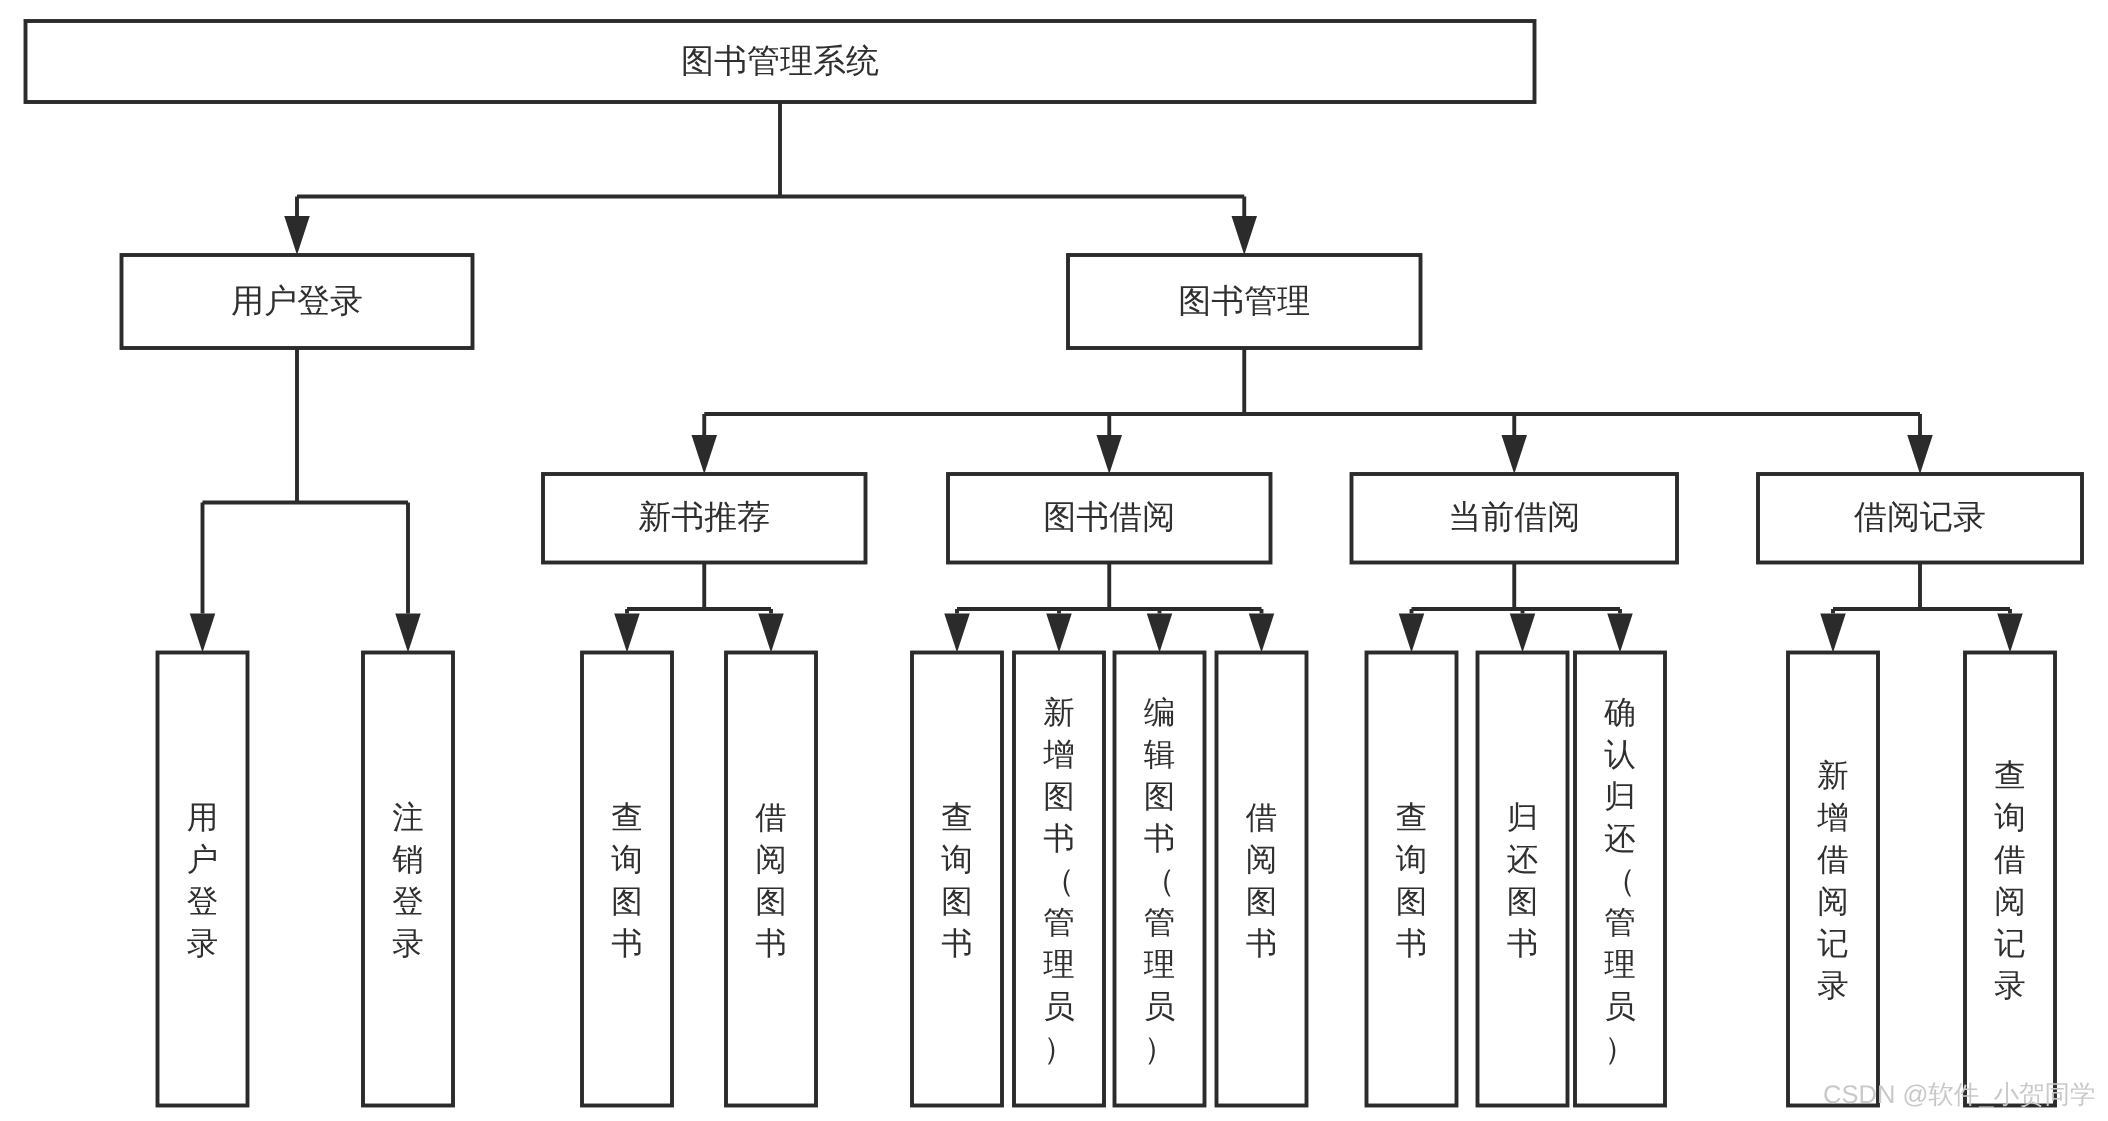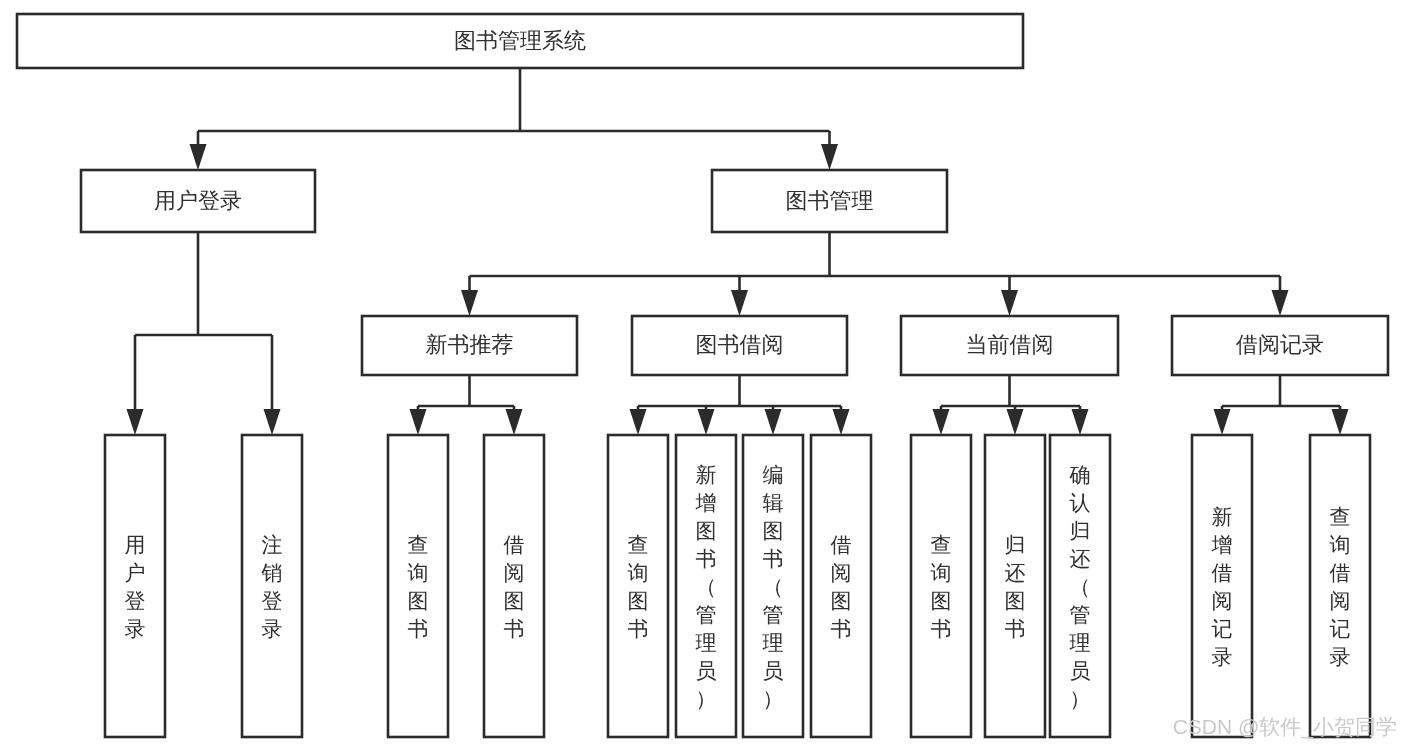--- a/index.html
+++ b/index.html
@@ -47,21 +47,21 @@
   }
   .arrow-head {
     fill: #2b2b2b;
     stroke: none;
   }
   .watermark {
     position: absolute;
     right: 8px;
     bottom: 6px;
     font-family: "Liberation Sans", "DejaVu Sans", sans-serif;
-    font-size: 21px;
+    font-size: 17px;
     color: #c9c9c9;
     white-space: nowrap;
     user-select: none;
   }
 </style>
 </head>
 <body>
 
 <svg id="diagram-root" viewBox="0 0 1405 747" xmlns="http://www.w3.org/2000/svg">
   <g id="connector-layer">

